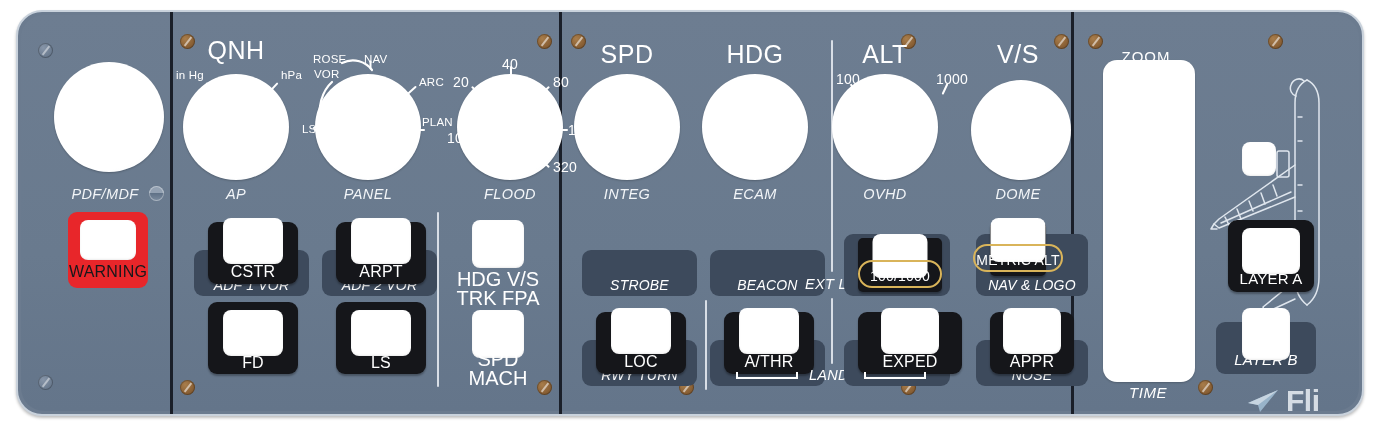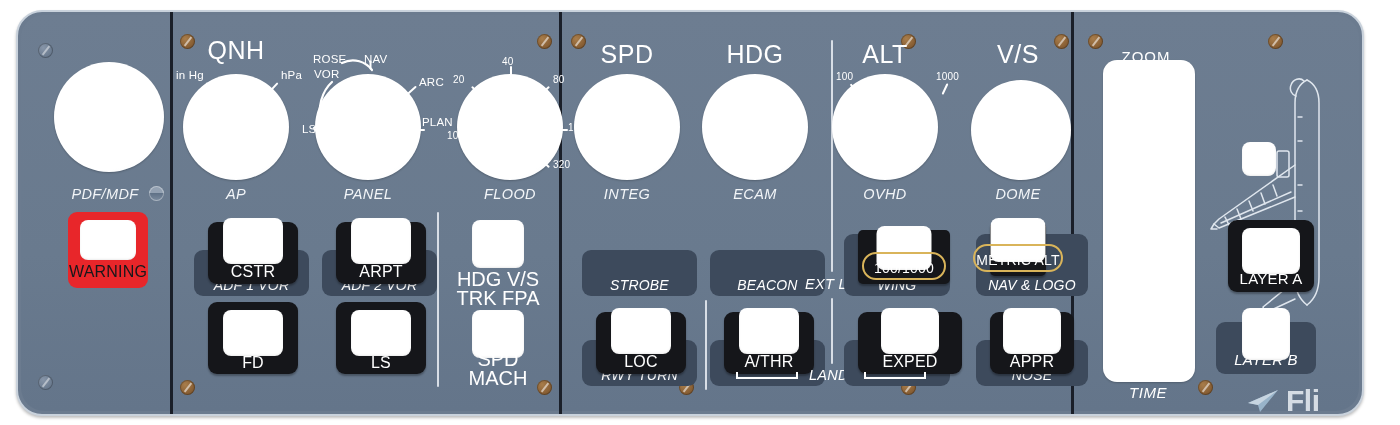--- a/index.html
+++ b/index.html
@@ -85,21 +85,21 @@
     font-size: 14.5px;
     font-style: italic;
     letter-spacing: .4px;
     text-align: center;
     white-space: nowrap;
     transform: translateX(-50%);
   }
   .tick-label {
     position: absolute;
     color: #ffffff;
-    font-size: 10px;
+    font-size: 14px;
     white-space: nowrap;
     letter-spacing: .2px;
   }
   .tick-label.sm { font-size: 11.5px; }
   .tick {
     position: absolute;
     background: #ffffff;
     height: 2px;
     border-radius: 1px;
   }
@@ -403,21 +403,21 @@
     <div class="tick-label" style="left:918px; top:59px;">1000</div>
     <div class="tick" style="left:921px; top:76px; width:12px; transform:rotate(-65deg);"></div>
 
     <div class="knob-title" style="left:1000px; top:28px;text-align:center;">V/S</div>
     <div class="knob" style="left:953px; top:68px; width:100px; height:100px;"></div>
     <div class="knob-caption" style="left:1000px; top:174px;">DOME</div>
 
     <div class="subplate" style="left:826px; top:222px; width:106px; height:62px;">
       <div class="sublbl">WING</div>
     </div>
-    <div class="btn dark" style="left:840px; top:218px; width:92px; height:54px; border-radius:5px;">
+    <div class="btn dark" style="left:840px; top:226px; width:84px; height:54px; border-radius:5px;">
       <div class="cap" style="top:-4px; width:55px; height:44px;"></div>
       <div class="goldring" style="top:22px; width:84px; height:28px;"></div>
       <div class="lbl" style="top:30px; font-size:14px;">100/1000</div>
     </div>
 
     <div class="subplate" style="left:958px; top:222px; width:112px; height:62px;">
       <div class="sublbl">NAV &amp; LOGO</div>
     </div>
     <div class="btn dark" style="left:972px; top:210px; width:56px; height:54px; border-radius:5px;">
       <div class="cap" style="top:-4px; width:55px; height:44px;"></div>

